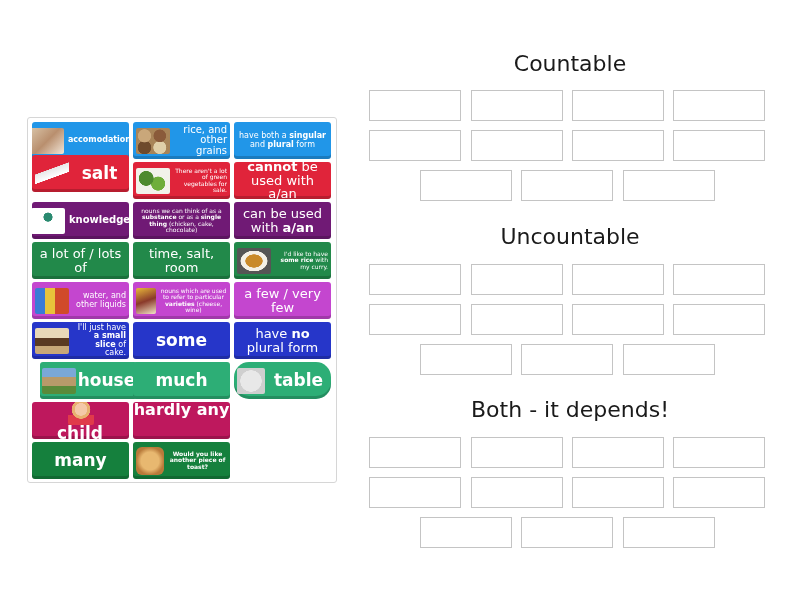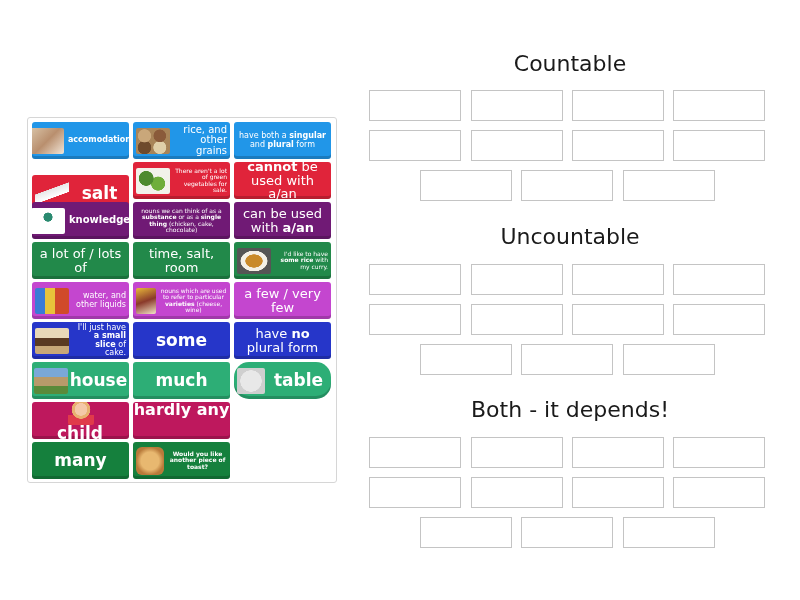--- a/index.html
+++ b/index.html
@@ -59,21 +59,21 @@
     <span class="txt fs-s">accomodation</span>
   </div>
   <div class="tile c-blue has-img" style="left:105px;top:4px;">
     <span class="img" style="background:radial-gradient(circle at 25% 30%,#c9a77a 20%,transparent 22%),radial-gradient(circle at 70% 30%,#8a5a3a 20%,transparent 22%),radial-gradient(circle at 25% 75%,#6e4a2c 20%,transparent 22%),radial-gradient(circle at 70% 75%,#e0cfa8 20%,transparent 22%),#a88458;"></span>
     <span class="txt fs-m" style="font-weight:normal;">rice, and other grains</span>
   </div>
   <div class="tile c-blue" style="left:206px;top:4px;">
     <span class="txt fs-s" style="font-weight:normal;">have both a <b>singular</b> and <b>plural</b> form</span>
   </div>
 
-  <div class="tile c-red has-img" style="left:4px;top:57px;">
+  <div class="tile c-red has-img" style="left:4px;top:37px;">
     <span class="img" style="background:linear-gradient(160deg,transparent 35%,#e8e8e8 36%,#ffffff 60%,transparent 61%);"></span>
     <span class="txt fs-xl" style="text-align:center;">salt</span>
   </div>
   <div class="tile c-red has-img" style="left:105px;top:44px;">
     <span class="img" style="background:radial-gradient(circle at 30% 40%,#4e8a2e 25%,transparent 27%),radial-gradient(circle at 65% 60%,#6fae3a 25%,transparent 27%),#f2f2ea;"></span>
     <span class="txt fs-xs">There aren't a lot of green vegetables for sale.</span>
   </div>
   <div class="tile c-red" style="left:206px;top:44px;">
     <span class="txt fs-l" style="font-weight:normal;"><b>cannot</b> be used with a/an</span>
   </div>
@@ -116,21 +116,21 @@
     <span class="img" style="background:linear-gradient(180deg,#e8d8b8 0 40%,#5a3a22 40% 70%,#c8a878 70% 100%);"></span>
     <span class="txt fs-s" style="font-weight:normal;">I'll just have <b>a small slice</b> of cake.</span>
   </div>
   <div class="tile c-navy" style="left:105px;top:204px;">
     <span class="txt fs-xl">some</span>
   </div>
   <div class="tile c-navy" style="left:206px;top:204px;">
     <span class="txt fs-l" style="font-weight:normal;">have <b>no</b> plural form</span>
   </div>
 
-  <div class="tile c-teal has-img" style="left:4px;top:244px;">
+  <div class="tile c-teal has-img" style="left:12px;top:244px;">
     <span class="img" style="background:linear-gradient(180deg,#7aa8d8 0 35%,#b89a6a 35% 70%,#5a8a3a 70% 100%);"></span>
     <span class="txt fs-xl" style="text-align:left;padding-left:0;">house</span>
   </div>
   <div class="tile c-teal" style="left:105px;top:244px;">
     <span class="txt fs-xl">much</span>
   </div>
   <div class="tile c-teal has-img" style="left:206px;top:244px;border-radius:15px;">
     <span class="img" style="width:28px;background:radial-gradient(circle,#e8e8e8 55%,#cfcfcf 57%);"></span>
     <span class="txt fs-xl" style="text-align:center;">table</span>
   </div>

